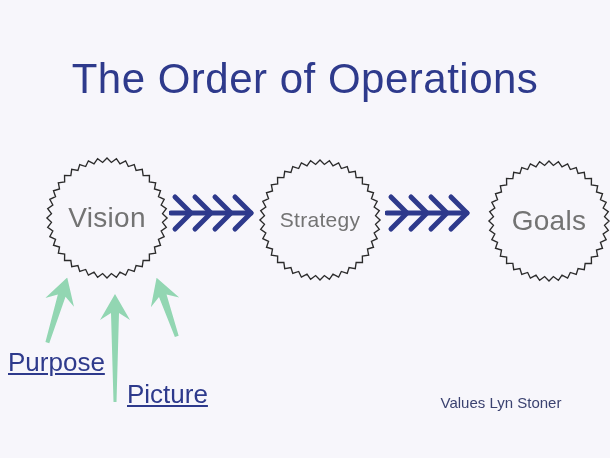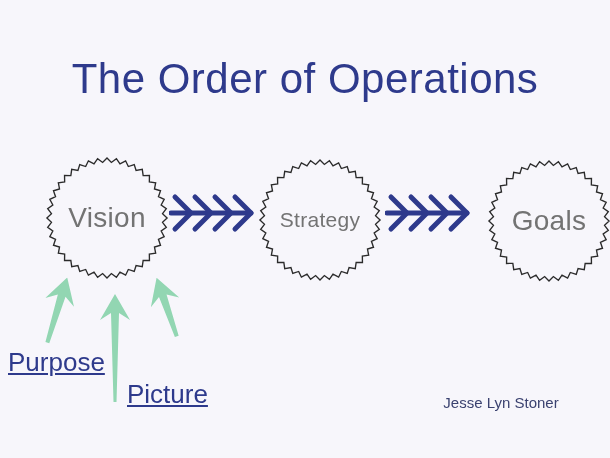--- a/index.html
+++ b/index.html
@@ -131,16 +131,16 @@
     <polygon fill="url(#fadeTail)" points="15,0 30,26 19,19 16.5,108 13.5,108 11,19 0,26"></polygon>
   </svg>
   <svg class="input-arrow arrow-picture" viewBox="0 0 30 64">
     <polygon points="15,0 30,26 19,19 17,62 13,62 11,19 0,26"></polygon>
   </svg>
 
   <span class="input-label label-purpose">Purpose</span>
   <span class="input-label label-picture">Picture</span>
 
   <div class="attribution">
-    <div>Jesse Lyn Stoner</div>
+    <div>Values Lyn Stoner</div>
   </div>
 
 </div>
 
 </body></html>

